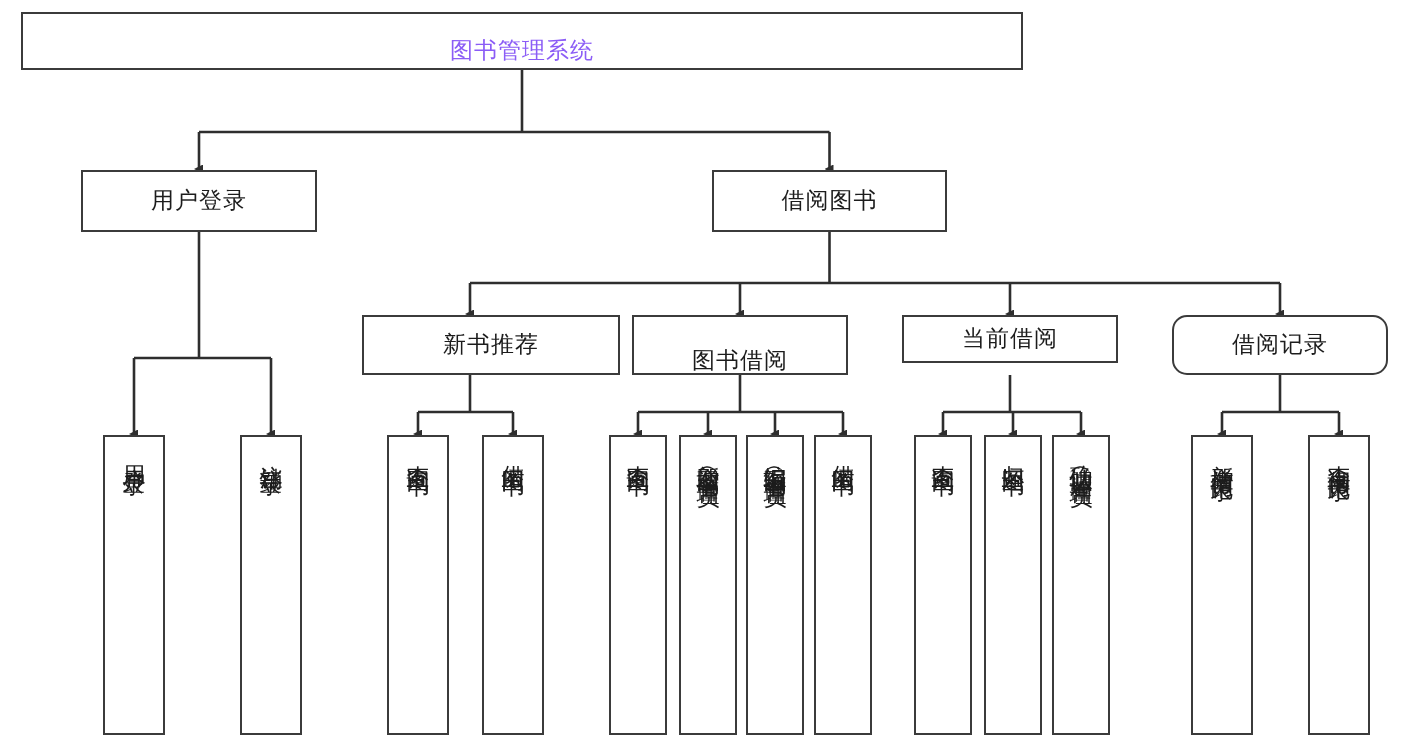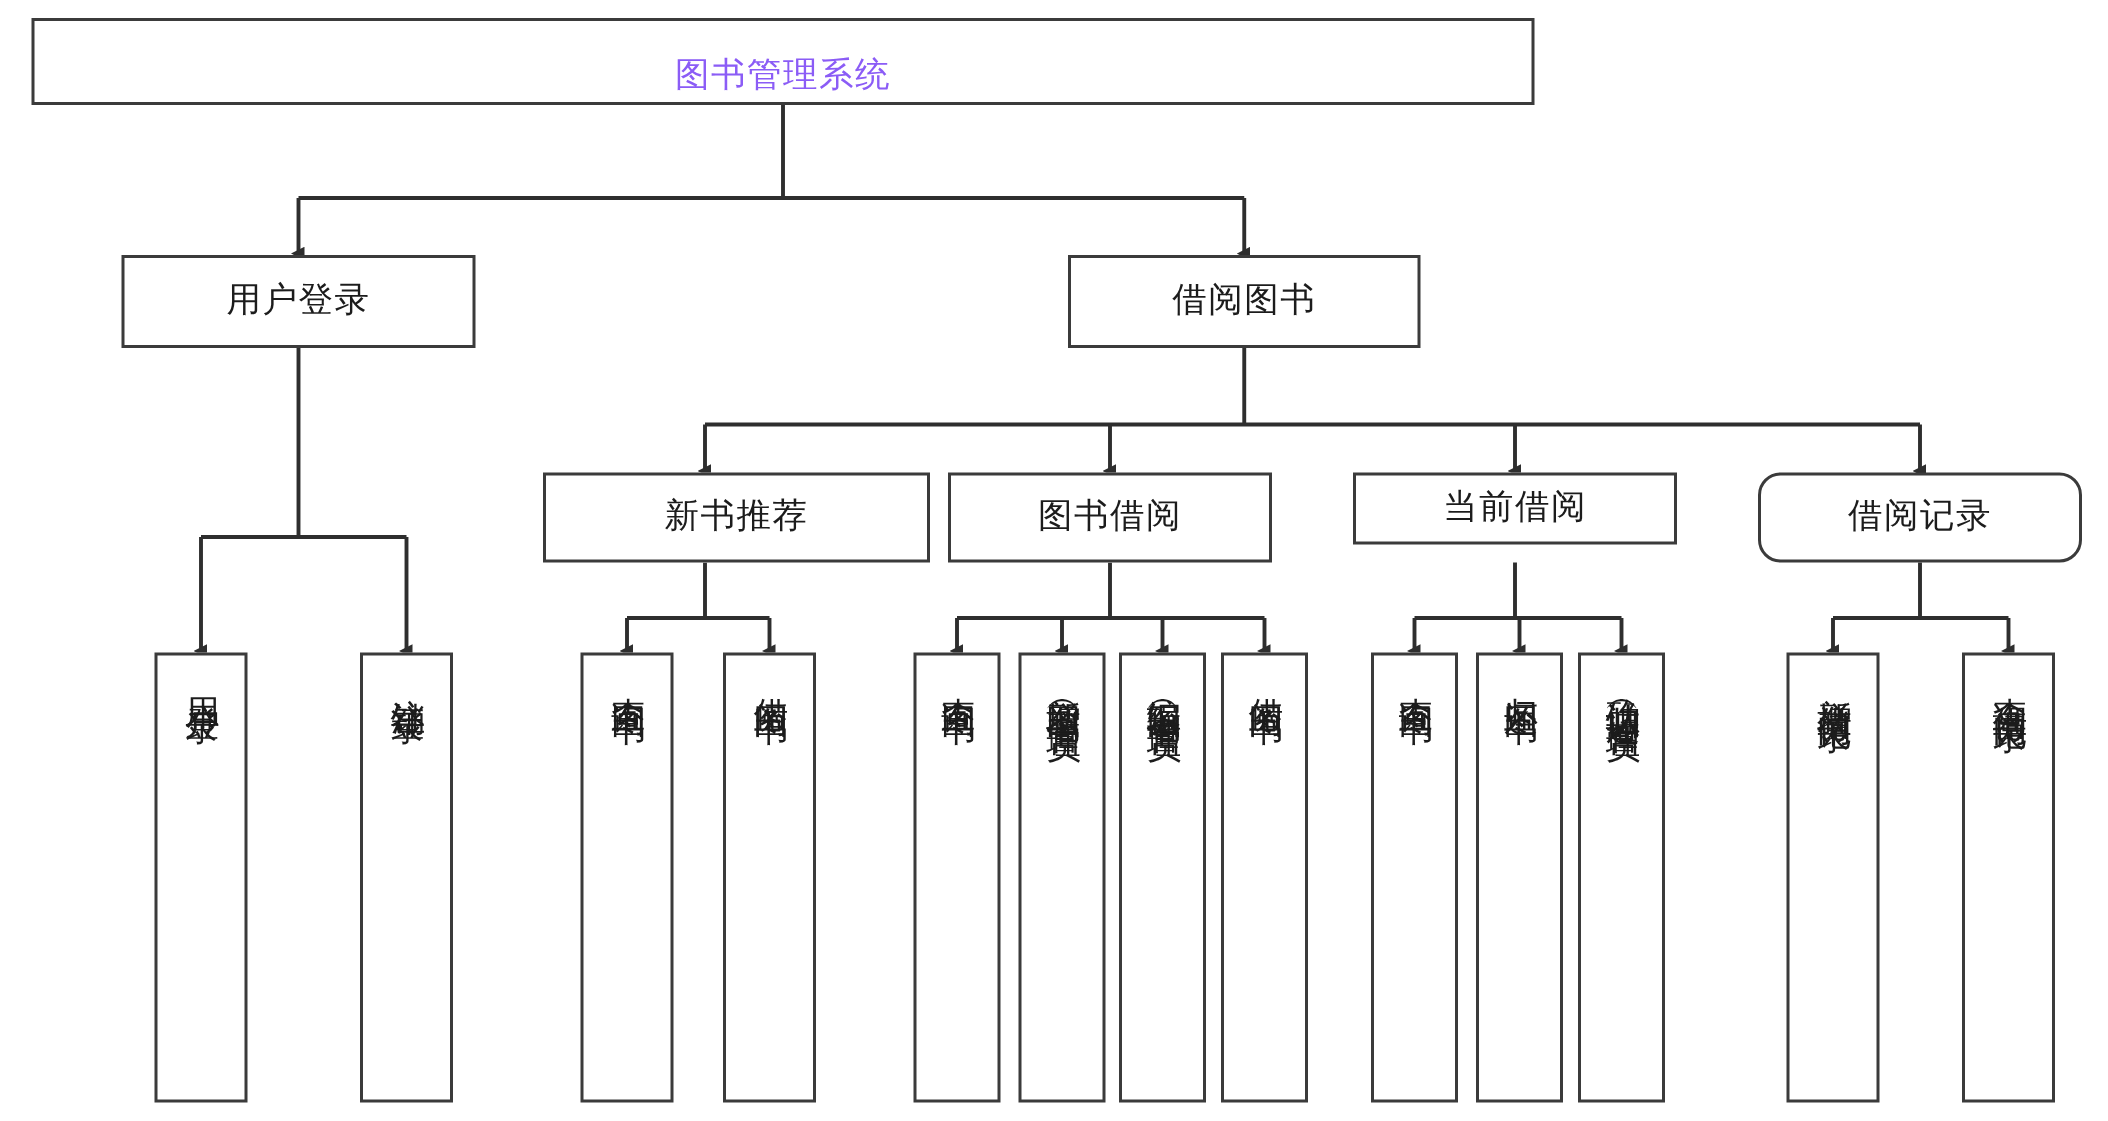--- a/index.html
+++ b/index.html
@@ -125,21 +125,21 @@
       </div>
       <div class="node-box horiz" style="left: 81px; top: 170px; width: 236px; height: 62px; border-color: rgb(59, 59, 59); background: rgb(255, 255, 255);">
         <span class="node-label" style="color: rgb(28, 28, 28);">用户登录</span>
       </div>
       <div class="node-box horiz" style="left: 712px; top: 170px; width: 235px; height: 62px; border-color: rgb(59, 59, 59); background: rgb(255, 255, 255);">
         <span class="node-label" style="color: rgb(28, 28, 28);">借阅图书</span>
       </div>
       <div class="node-box horiz" style="left: 362px; top: 315px; width: 258px; height: 60px; border-color: rgb(59, 59, 59); background: rgb(255, 255, 255);">
         <span class="node-label" style="color: rgb(28, 28, 28);">新书推荐</span>
       </div>
-      <div class="node-box horiz" style="left: 632px; top: 315px; width: 216px; height: 60px; border-color: rgb(59, 59, 59); background: rgb(255, 255, 255);">
+      <div class="node-box horiz" style="left: 632px; top: 315px; width: 216px; height: 60px; border-color: rgb(59, 59, 59); background: rgb(255, 255, 255); align-items: flex-end;">
         <span class="node-label" style="color: rgb(28, 28, 28);">图书借阅</span>
       </div>
       <div class="node-box horiz" style="left: 902px; top: 315px; width: 216px; height: 48px; border-color: rgb(59, 59, 59); background: rgb(255, 255, 255);">
         <span class="node-label" style="color: rgb(28, 28, 28);">当前借阅</span>
       </div>
       <div class="node-box horiz" style="left: 1172px; top: 315px; width: 216px; height: 60px; border-color: rgb(59, 59, 59); background: rgb(255, 255, 255); border-radius: 15px;">
         <span class="node-label" style="color: rgb(28, 28, 28);">借阅记录</span>
       </div>
       <div class="node-box vert" style="left: 103px; top: 435px; width: 62px; height: 300px; border-color: rgb(59, 59, 59); background: rgb(255, 255, 255);">
         <span class="node-label" style="color: rgb(28, 28, 28);">用户登录</span>

